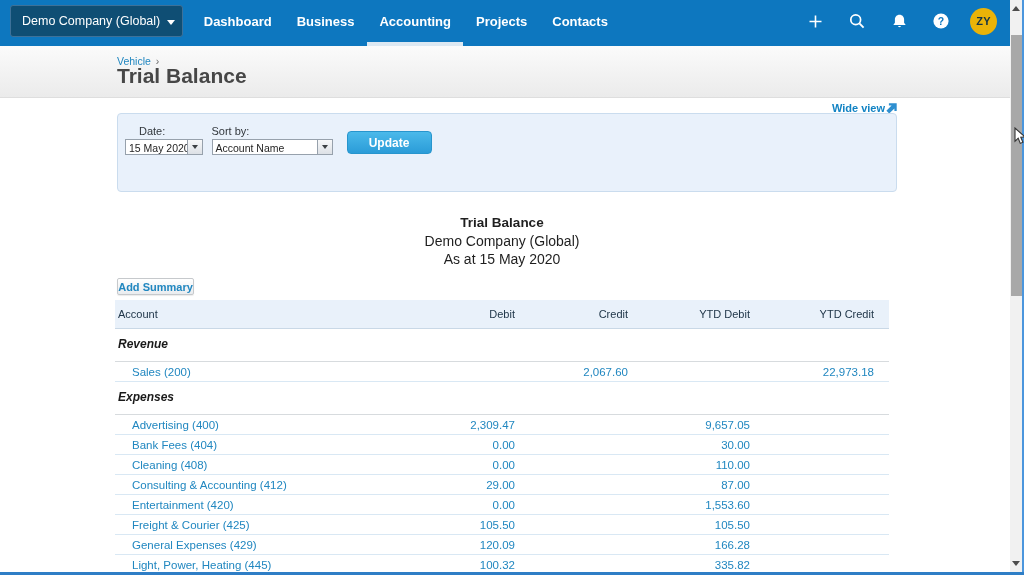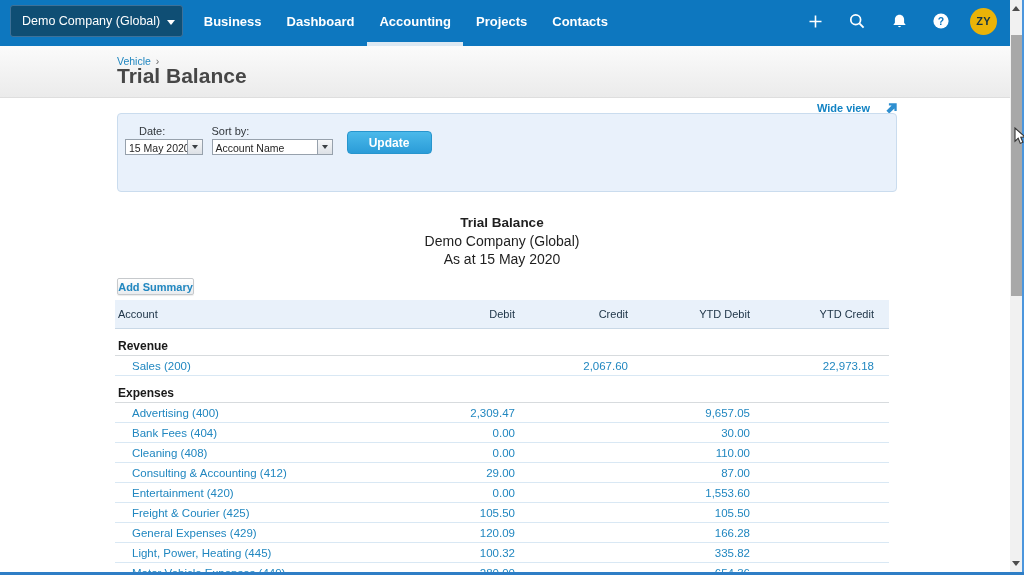--- a/index.html
+++ b/index.html
@@ -35,21 +35,21 @@
 
   
   .page-header { height:52px; background:linear-gradient(#fbfbfb, #ebebeb); border-bottom:1px solid #dedede; padding:5px 0 0 117px; }
   .crumb { color:#2187c0; font-size:10.5px; line-height:12px; display:inline-block; margin-top:4px; }
   .crumb-sep { color:#6b6b6b; font-size:10.5px; margin-left:5px; }
   .page-title { color:#474747; font-size:21px; font-weight:bold; margin-top:-5px; letter-spacing:0; }
 
   
   .content { position:relative; }
   .wide-view-row { position:absolute; top:0px; left:115px; width:782px; text-align:right; }
-  .wide-view { color:#1283c4; font-size:11px; font-weight:bold; display:inline-flex; align-items:center; gap:16px; }
+  .wide-view { color:#1283c4; font-size:11px; font-weight:bold; display:inline-flex; align-items:center; gap:1px; }
 
   .filter-panel { position:absolute; top:15px; left:117px; width:780px; height:79px;
       background:#e9f1fb; border:1px solid #cadcee; border-radius:4px; }
   .field-label { position:absolute; font-size:11px; color:#32373c; }
   .lbl-date { left:7px; top:11px;padding-left:14px; }
   .lbl-sort { left:93.5px; top:11px; }
   .combo { position:absolute; top:25px; height:16px; background:#fff; border:1px solid #97a1ac; display:flex; }
   .combo-date { left:7px; width:78px; }
   .combo-sort { left:93.5px; width:121px; }
   .combo-text { flex:1; font-size:10.5px; color:#1f1f1f; padding:1.5px 0 0 3px; white-space:nowrap; overflow:hidden; }
@@ -68,39 +68,39 @@
   
   .report-table { position:absolute; left:115px; top:202px; width:774px; border-collapse:collapse; table-layout:fixed; }
   .report-table col.c-account { width:305px; }
   .report-table col.c-debit { width:110px; }
   .report-table col.c-credit { width:113px; }
   .report-table col.c-ytdd { width:122px; }
   .report-table col.c-ytdc { width:124px; }
   .report-table thead td { background:#e9f1fa; border-bottom:1px solid #c9d8e6; height:28px; font-size:11px; color:#21374a; padding:0 0 0 3px; vertical-align:middle; }
   .report-table thead td.num { text-align:right; padding:0 15px 0 0; }
   .section-row td { font-size:12px; font-weight:bold; color:#1a1a1a; border-bottom:1px solid #d7dbde; height:27px; padding:8px 0 0 3px; vertical-align:bottom; }
-  .section-row td .sp { display:inline-block; padding-bottom:2px; }
+  .section-row td .sp { display:inline-block; padding-bottom:10px;font-style:italic; }
   .account-row td { border-bottom:1px solid #d9e8f4; height:20px; font-size:11.5px; vertical-align:middle; padding:2px 0 0 0; }
   .account-row td.acct { padding-left:17px; }
   .account-row td.num { text-align:right; padding-right:15px; }
   .acct-link, .amt-link { color:#2187c0; }
 </style>
 </head>
 <body>
 
 <div class="viewport">
 
   <div class="nav">
     <div class="company-btn">
       <span>Demo Company (Global)</span>
       <span class="caret"></span>
     </div>
     <div class="menu" id="main-menu">
+        <div class="menu-item">Dashboard</div>
         <div class="menu-item">Business</div>
-        <div class="menu-item">Dashboard</div>
         <div class="menu-item active">Accounting</div>
         <div class="menu-item">Projects</div>
         <div class="menu-item">Contacts</div>
       </div>
     <div class="nav-right">
       <div class="nav-icon">
         <svg width="13" height="13" viewBox="0 0 13 13">
             <path d="M6.5 0.5 V12.5 M0.5 6.5 H12.5" stroke="#fff" stroke-width="1.6"></path>
           </svg>
       </div>

